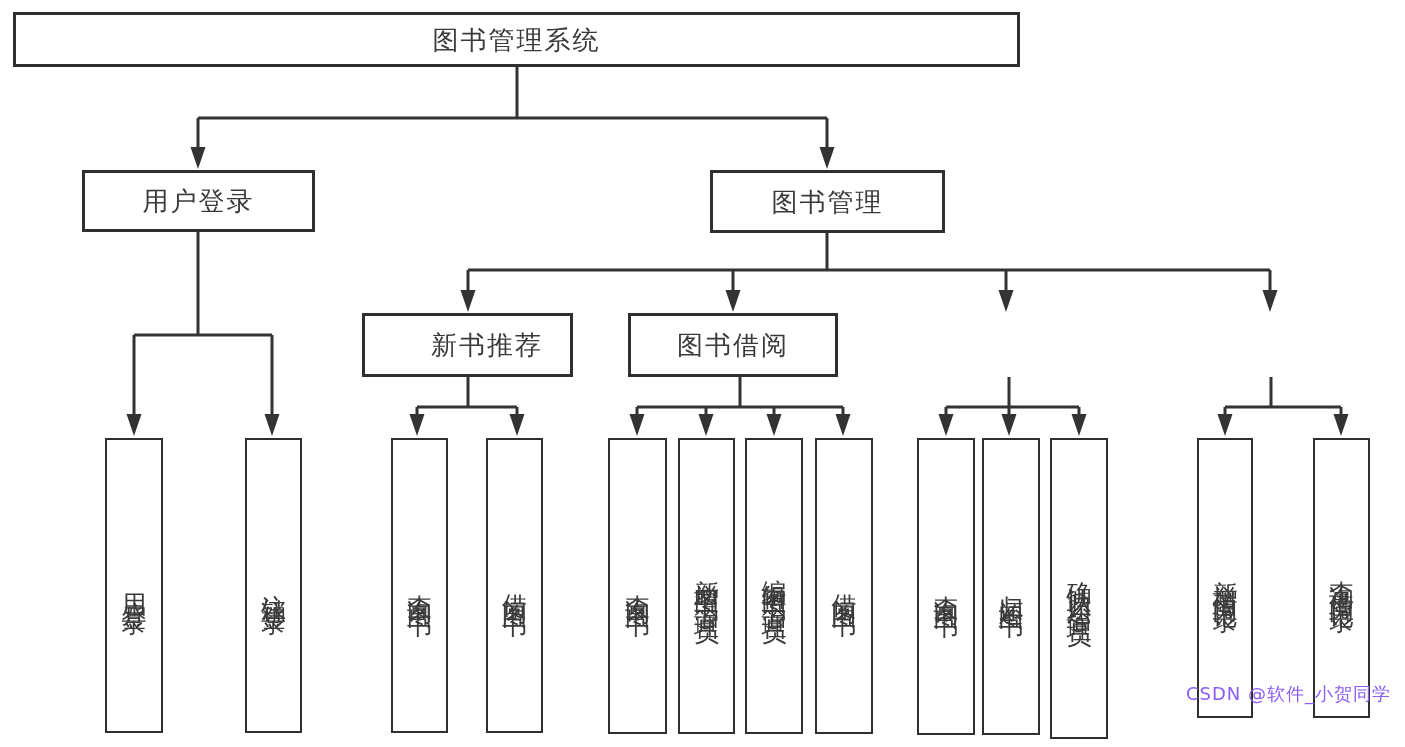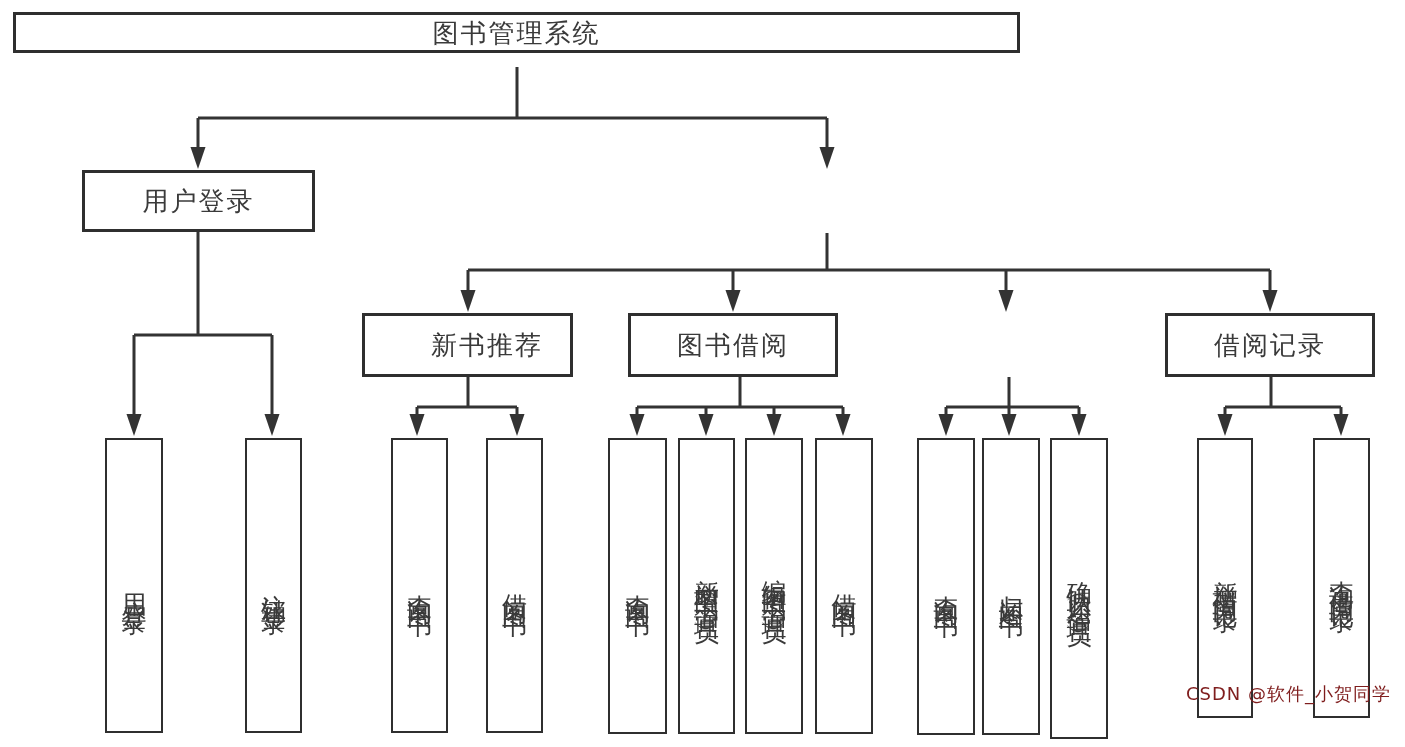--- a/index.html
+++ b/index.html
@@ -51,21 +51,21 @@
     white-space: nowrap;
   }
   .watermark {
     position: absolute;
     left: 1186px;
     top: 682px;
     z-index: 5;
     font-size: 18px;
     letter-spacing: 1px;
     white-space: nowrap;
-    color: #7f1d1d;
+    color: #8b5cf6;
   }
 </style>
 </head>
 <body>
 
 <div class="canvas">
 
   <svg class="connectors" viewBox="0 0 1405 747" xmlns="http://www.w3.org/2000/svg">
 
     <g stroke="#333333" stroke-width="3" fill="none">
@@ -109,36 +109,36 @@
       <path d="M774 436 L766.5 414 L781.5 414 Z"></path>
       <path d="M843 436 L835.5 414 L850.5 414 Z"></path>
       <path d="M946 436 L938.5 414 L953.5 414 Z"></path>
       <path d="M1009 436 L1001.5 414 L1016.5 414 Z"></path>
       <path d="M1079 436 L1071.5 414 L1086.5 414 Z"></path>
       <path d="M1225 436 L1217.5 414 L1232.5 414 Z"></path>
       <path d="M1341 436 L1333.5 414 L1348.5 414 Z"></path>
     </g>
   </svg>
 
-  <div class="box" style="left:13px; top:12px; width:1007px; height:41px;">
+  <div class="box" style="left:13px; top:12px; width:1007px; height:55px;">
     <span class="hlabel">图书管理系统</span>
   </div>
 
   <div class="box" style="left:82px; top:170px; width:233px; height:62px;">
     <span class="hlabel">用户登录</span>
+  </div>
+  <div class="box" style="left:710px; top:170px; width:235px; height:63px;">
+    <span class="hlabel">图书管理</span>
   </div>
 
   <div class="box" style="left:362px; top:313px; width:211px; height:64px;padding-left:39px;">
     <span class="hlabel">新书推荐</span>
   </div>
   <div class="box" style="left:628px; top:313px; width:210px; height:64px;align-items:center;">
     <span class="hlabel">图书借阅</span>
-  </div>
-  <div class="box" style="left:1165px; top:313px; width:210px; height:64px;">
-    <span class="hlabel">借阅记录</span>
   </div>
 
   <div class="box leaf" style="left:105px; top:438px; width:58px; height:295px;">
     <span class="vlabel">用户登录</span>
   </div>
   <div class="box leaf" style="left:245px; top:438px; width:57px; height:295px;">
     <span class="vlabel">注销登录</span>
   </div>
 
   <div class="box leaf" style="left:391px; top:438px; width:57px; height:295px;">

